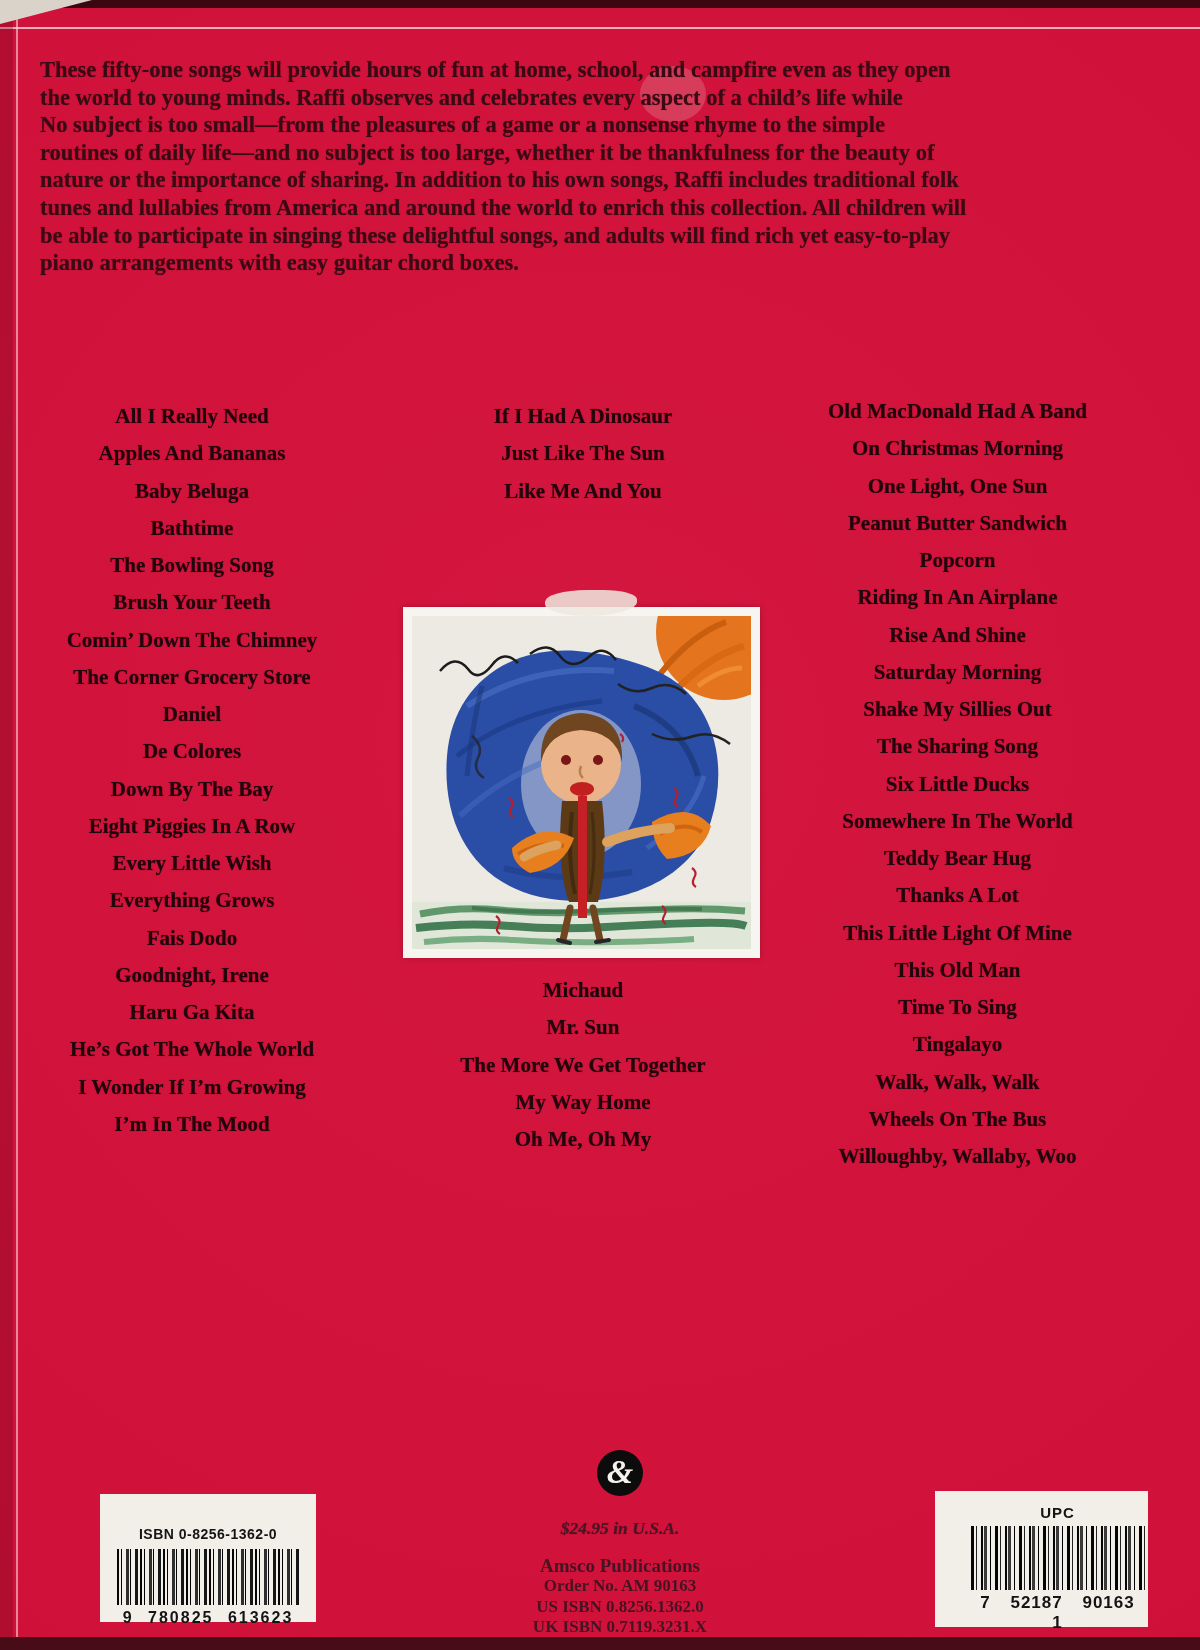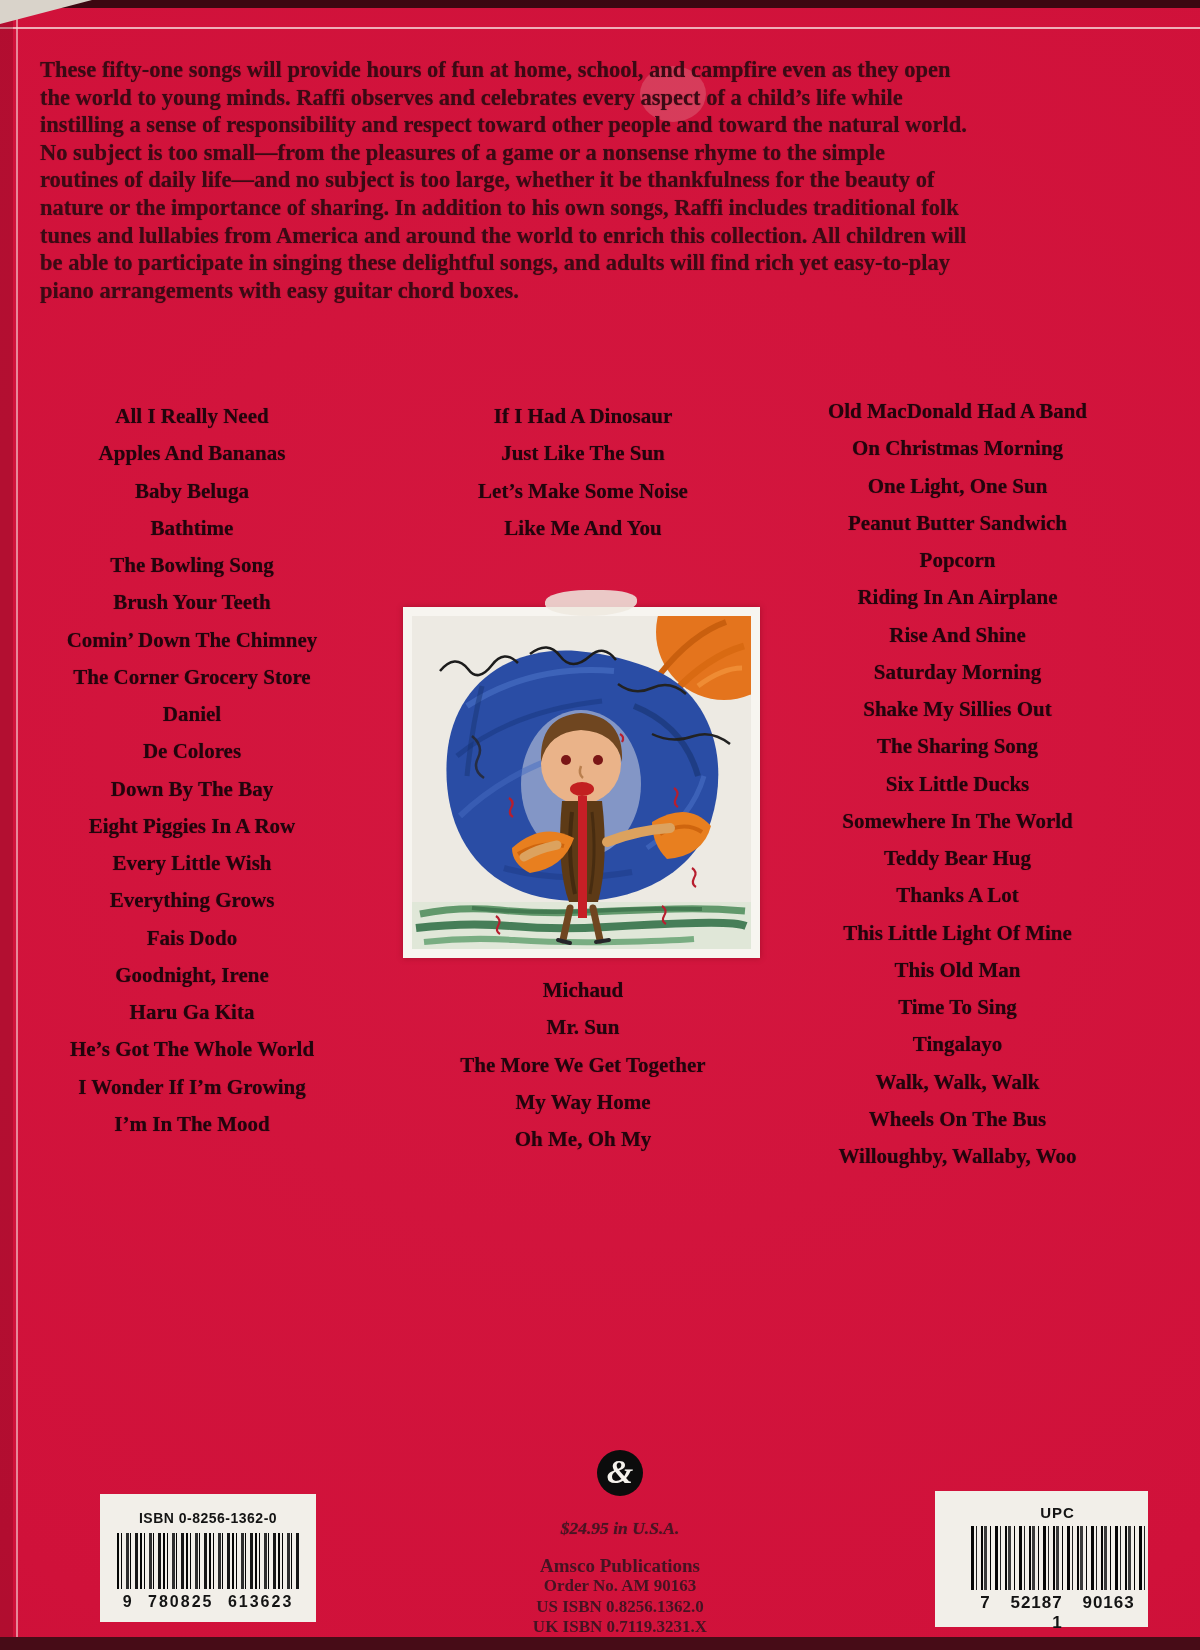--- a/index.html
+++ b/index.html
@@ -41,21 +41,21 @@
   .col-right{left:785px;top:393px;width:345px;}
 
   
   .drawing{position:absolute;left:403px;top:607px;width:357px;height:351px;background:#f7f5f0;
            padding:9px;box-shadow:0 0 6px rgba(90,0,15,.35);}
   .drawing svg{display:block;width:100%;height:100%;}
 
   
   .label{position:absolute;background:var(--label-bg);text-align:center;
          font-family:"Liberation Sans","DejaVu Sans",sans-serif;color:#141414;}
-  .isbn-box{left:100px;top:1494px;width:216px;height:128px;padding-top:16px;}
+  .isbn-box{left:100px;top:1494px;width:216px;height:128px;padding-top:32px;}
   .isbn-title{font-size:14px;font-weight:bold;letter-spacing:.5px;}
   .barcode{margin:7px auto 0;width:182px;height:56px;
     background:repeating-linear-gradient(90deg,
       #050505 0 2px, var(--label-bg) 2px 4px,
       #050505 4px 5px, var(--label-bg) 5px 9px,
       #2e2e2e 9px 12px, var(--label-bg) 12px 13px,
       #050505 13px 14px, var(--label-bg) 14px 18px,
       #161616 18px 21px, var(--label-bg) 21px 23px);}
   .isbn-digits{margin-top:4px;font-size:16px;font-weight:bold;letter-spacing:2px;word-spacing:8px;}
 
@@ -89,21 +89,20 @@
   <div class="frame-top"></div>
   <div class="frame-left"></div>
   <div class="edge-top"></div>
   <div class="edge-left"></div>
   <div class="corner-tl"></div>
   <div class="scuff2"></div>
 
   <div class="blurb">
       <div>These fifty-one songs will provide hours of fun at home, school, and campfire even as they open</div>
       <div>the world to young minds. Raffi observes and celebrates every aspect of a child’s life while</div>
-      <div>instilling a sense of responsibility and respect toward other people and toward the natural world.</div>
       <div>No subject is too small—from the pleasures of a game or a nonsense rhyme to the simple</div>
       <div>routines of daily life—and no subject is too large, whether it be thankfulness for the beauty of</div>
       <div>nature or the importance of sharing. In addition to his own songs, Raffi includes traditional folk</div>
       <div>tunes and lullabies from America and around the world to enrich this collection. All children will</div>
       <div>be able to participate in singing these delightful songs, and adults will find rich yet easy-to-play</div>
       <div>piano arrangements with easy guitar chord boxes.</div>
     </div>
 
   <div class="songcol col-left">
       <div>All I Really Need</div>
@@ -123,21 +122,20 @@
       <div>Fais Dodo</div>
       <div>Goodnight, Irene</div>
       <div>Haru Ga Kita</div>
       <div>He’s Got The Whole World</div>
       <div>I Wonder If I’m Growing</div>
       <div>I’m In The Mood</div>
     </div>
   <div class="songcol col-mid-top">
       <div>If I Had A Dinosaur</div>
       <div>Just Like The Sun</div>
-      <div>Let’s Make Some Noise</div>
       <div>Like Me And You</div>
     </div>
   <div class="songcol col-mid-bottom">
       <div>Michaud</div>
       <div>Mr. Sun</div>
       <div>The More We Get Together</div>
       <div>My Way Home</div>
       <div>Oh Me, Oh My</div>
     </div>
   <div class="songcol col-right">

